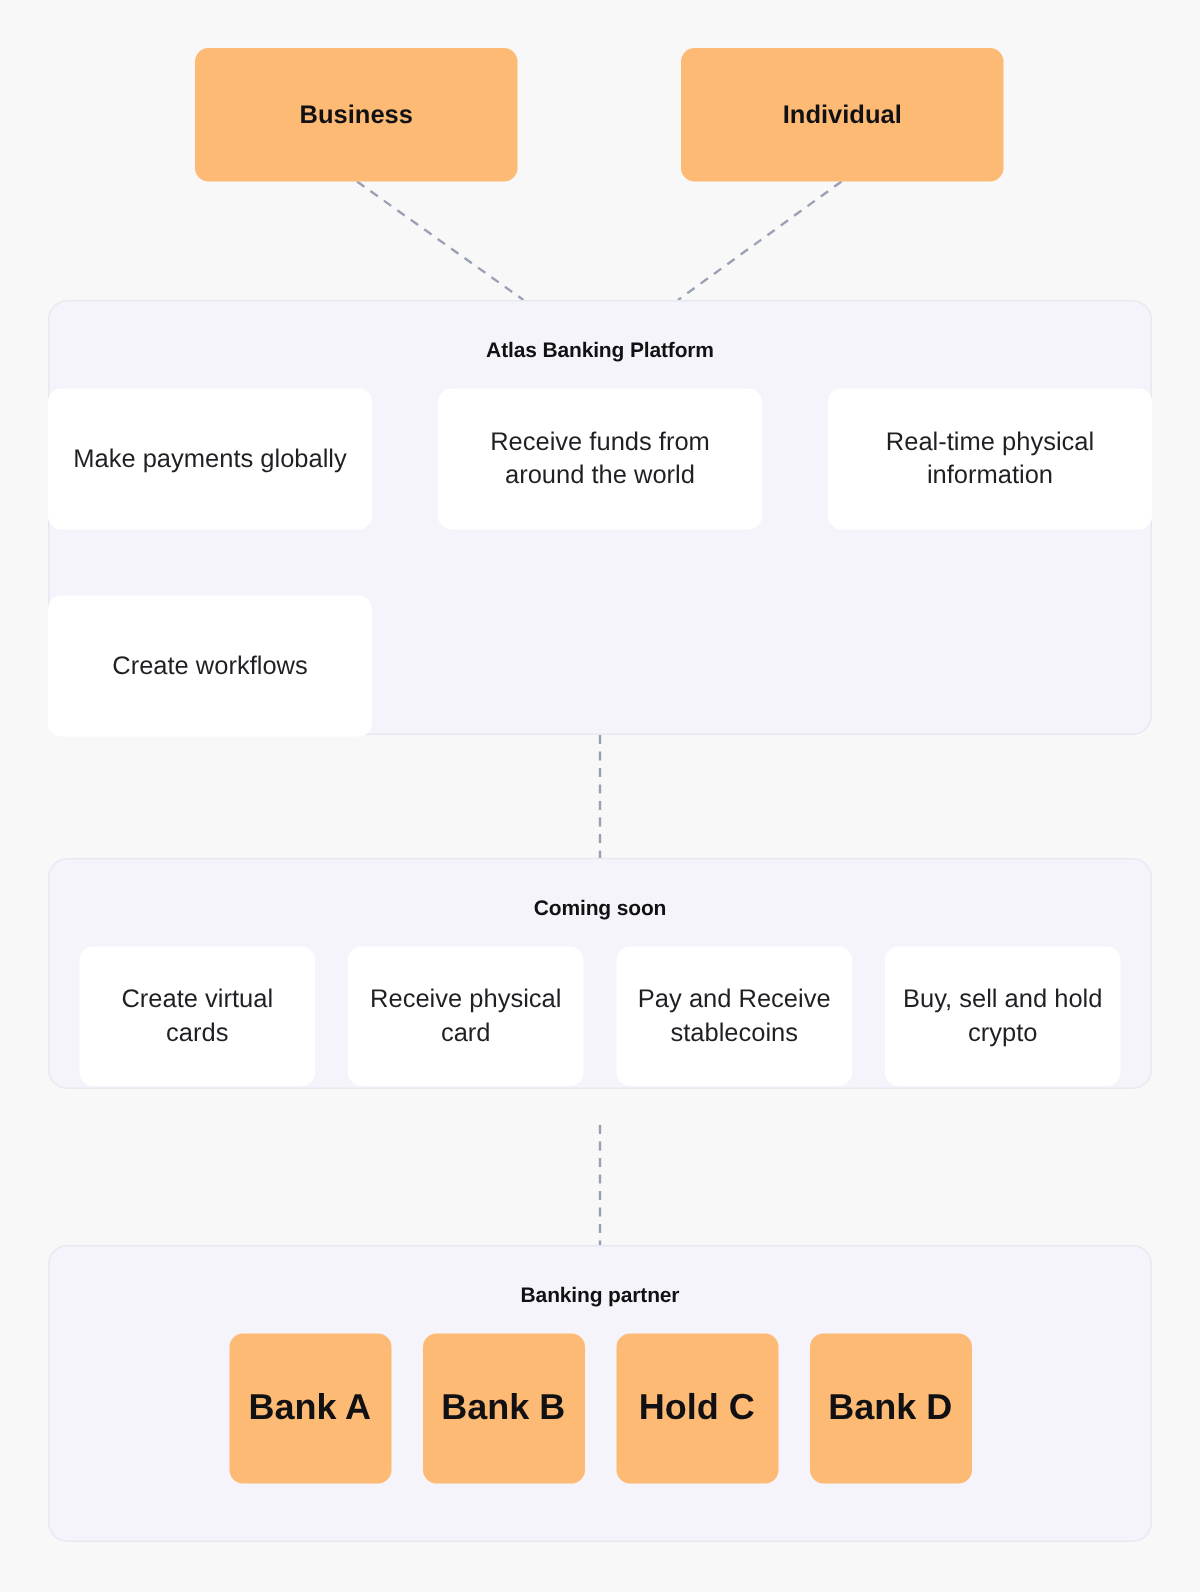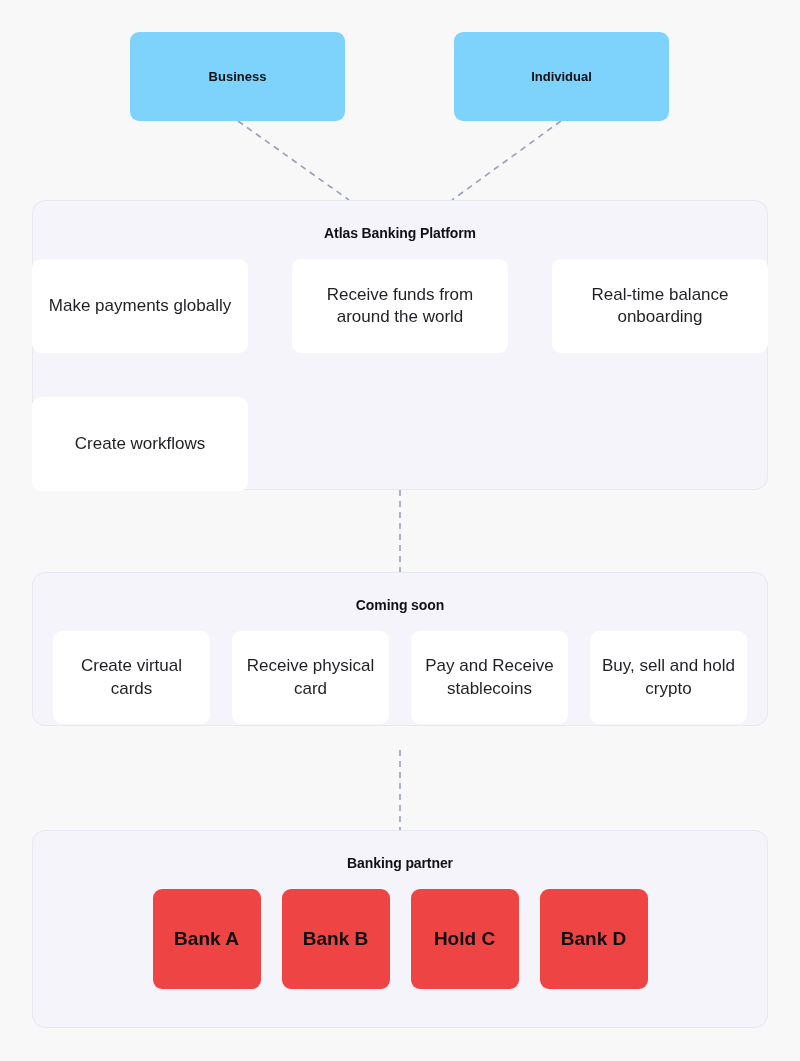--- a/index.html
+++ b/index.html
@@ -36,26 +36,26 @@
     width: 539px;
     height: 89px;
     display: flex;
     justify-content: space-between;
     z-index: 2;
   }
 
   .audience-card {
     width: 215px;
     height: 89px;
-    background: #7dd3fc;
+    background: #fdba74;
     border-radius: 9px;
     display: flex;
     align-items: center;
     justify-content: center;
-    font-size: 13px;
+    font-size: 17px;
     font-weight: bold;
     color: #111114;
     text-align: center;
   }
 
   
   .section {
     position: absolute;
     left: 32px;
     width: 736px;
@@ -129,27 +129,27 @@
   .bank-grid {
     display: grid;
     grid-template-columns: repeat(4, 108px);
     grid-template-rows: 100px;
     justify-content: center;
     column-gap: 21px;
     padding: 0 22px;
   }
 
   .bank-tile {
-    background: #ef4444;
+    background: #fdba74;
     border-radius: 9px;
     display: flex;
     align-items: center;
     justify-content: center;
     text-align: center;
-    font-size: 19px;
+    font-size: 24px;
     font-weight: bold;
     color: #111114;
   }
 </style>
 </head>
 <body>
 
 <div class="canvas">
 
   <svg class="connectors" viewBox="0 0 800 1061" width="800" height="1061">
@@ -171,21 +171,21 @@
   <div class="section" id="platform-section">
     <div class="section-title">Atlas Banking Platform</div>
     <div class="platform-grid">
       <div class="tile">
         <span>Make payments globally</span>
       </div>
       <div class="tile">
         <span>Receive funds from around the world</span>
       </div>
       <div class="tile">
-        <span>Real-time balance onboarding</span>
+        <span>Real-time physical information</span>
       </div>
       <div class="tile">
         <span>Create workflows</span>
       </div>
     </div>
   </div>
 
   <div class="section" id="coming-soon-section">
     <div class="section-title">Coming soon</div>
     <div class="coming-grid">

